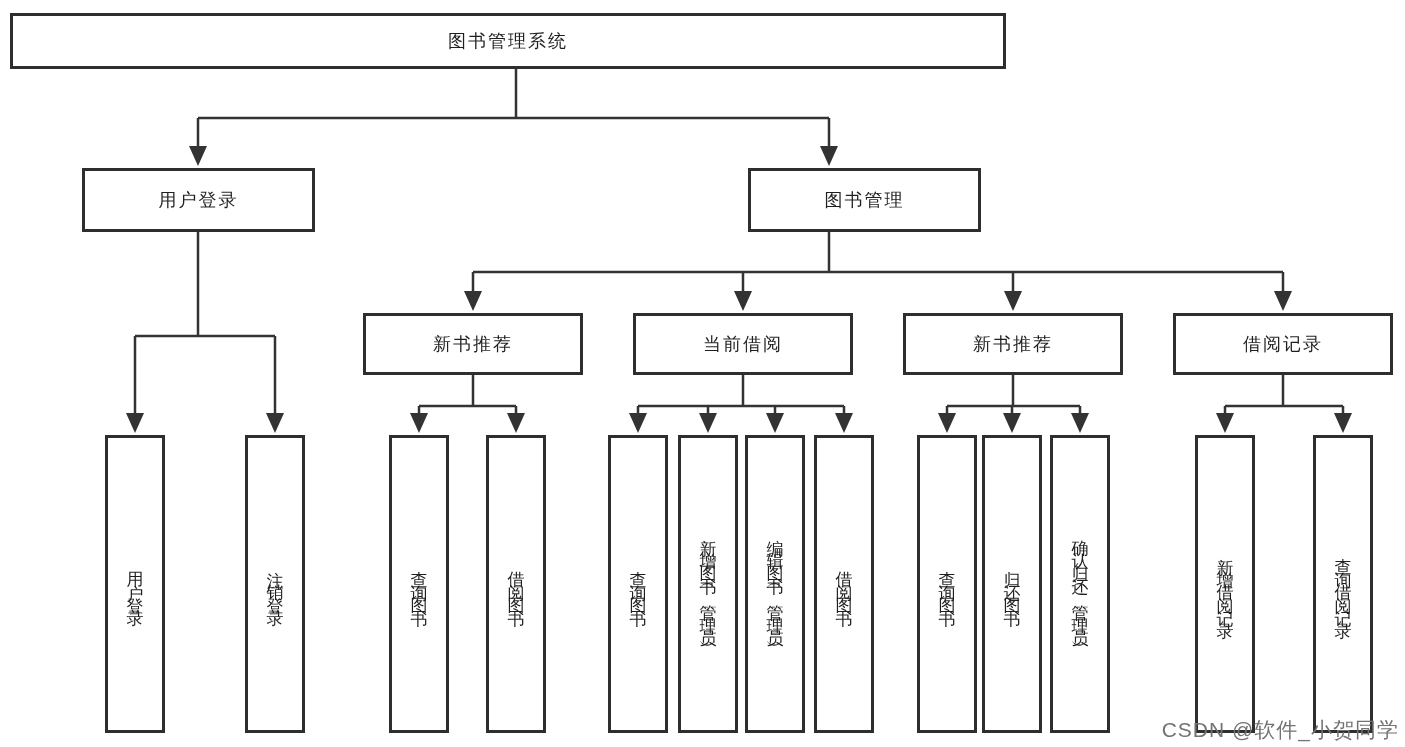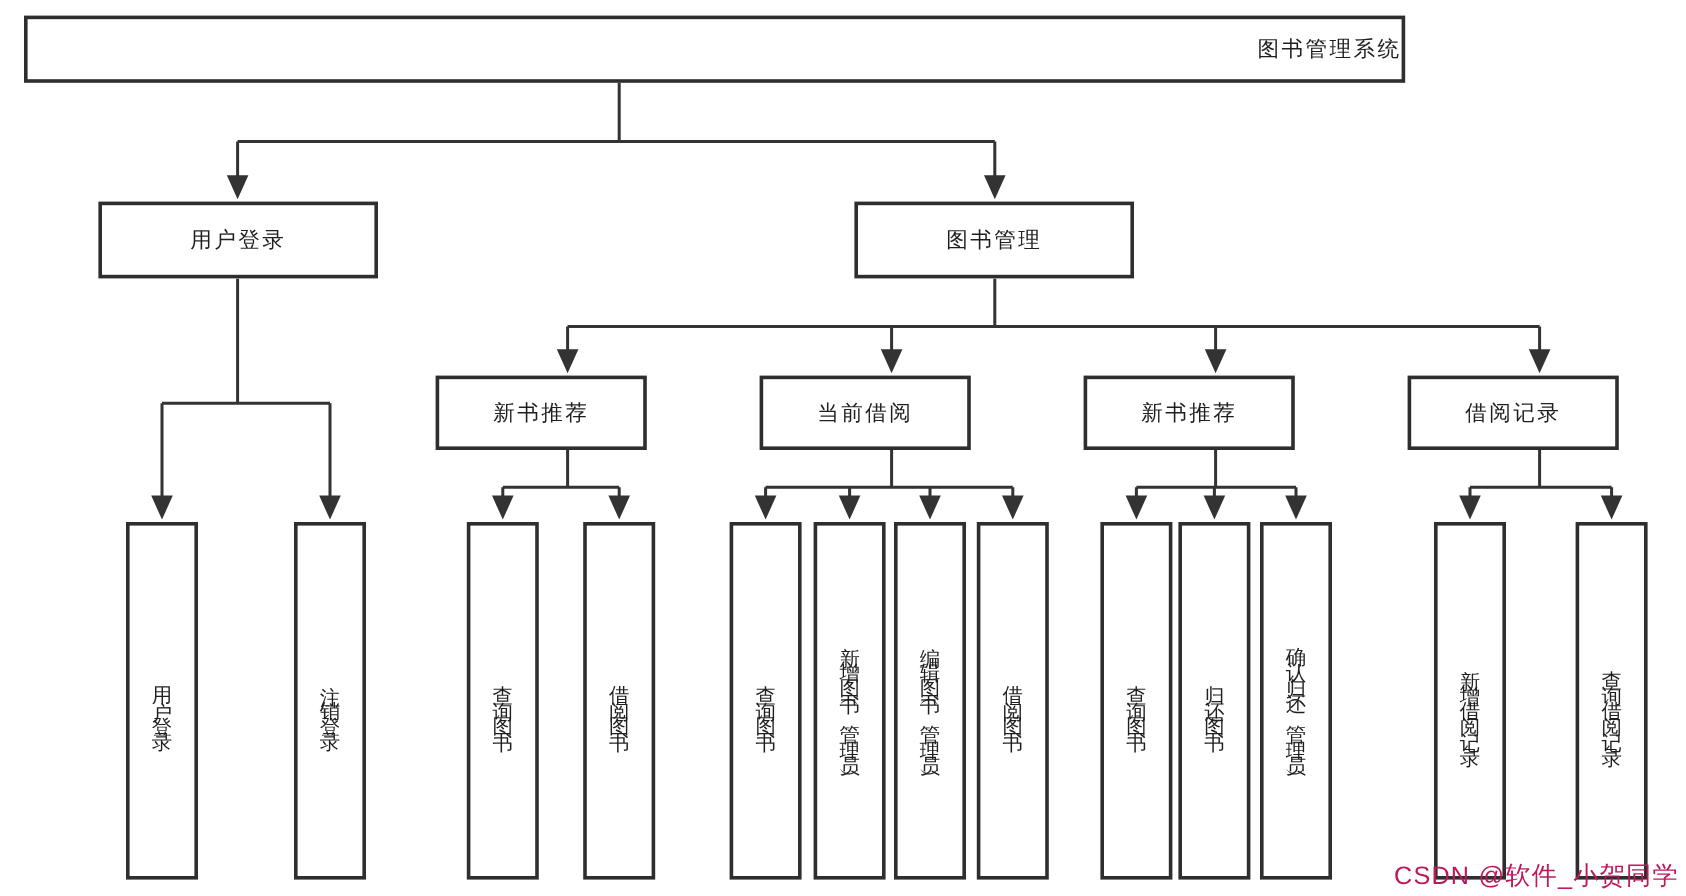--- a/index.html
+++ b/index.html
@@ -22,38 +22,38 @@
     box-sizing: border-box;
     border: 3px solid #2e2e2e;
     background: #ffffff;
     display: flex;
     align-items: center;
     justify-content: center;
     font-size: 18px;
     letter-spacing: 2px;
     color: #1f1f1f;
   }
-  .node.root  { left: 20px;  top: 13px;  width: 1151px; height: 56px; justify-content: flex-end; }
+  .node.root  { left: 10px;  top: 13px;  width: 996px; height: 56px; }
   .node.lvl2  { top: 168px;  width: 233px; height: 64px; }
-  .node.lvl3  { top: 313px;  width: 176px; height: 62px; }
+  .node.lvl3  { top: 313px;  width: 220px; height: 62px; }
   .node.leaf  { top: 435px;  width: 60px;  height: 298px; }
   .node.leaf span {
     writing-mode: vertical-rl;
     text-orientation: mixed;
     font-size: 17px;
     letter-spacing: 13px;
     line-height: 1;
   }
   #watermark {
     position: absolute;
     right: 6px;
     bottom: 3px;
     font-size: 21px;
     letter-spacing: 1px;
-    color: #be185d;
+    color: #737373;
     white-space: nowrap;
   }
 </style>
 </head>
 <body>
 
 <div id="canvas">
 
   <svg id="connectors" viewBox="0 0 1405 747" xmlns="http://www.w3.org/2000/svg" aria-hidden="true">
 
@@ -77,21 +77,21 @@
              M1334 413 H1352 L1343 433 Z" fill="#333333" stroke="none"></path>
   </svg>
 
   <div class="node root">
     <span>图书管理系统</span>
   </div>
 
   <div class="node lvl2" style="left:82px;">
     <span>用户登录</span>
   </div>
-  <div class="node lvl2" style="left:712px;">
+  <div class="node lvl2" style="left:748px;">
     <span>图书管理</span>
   </div>
 
   <div class="node lvl3" style="left:363px;">
     <span>新书推荐</span>
   </div>
   <div class="node lvl3" style="left:633px;">
     <span>当前借阅</span>
   </div>
   <div class="node lvl3" style="left:903px;">

